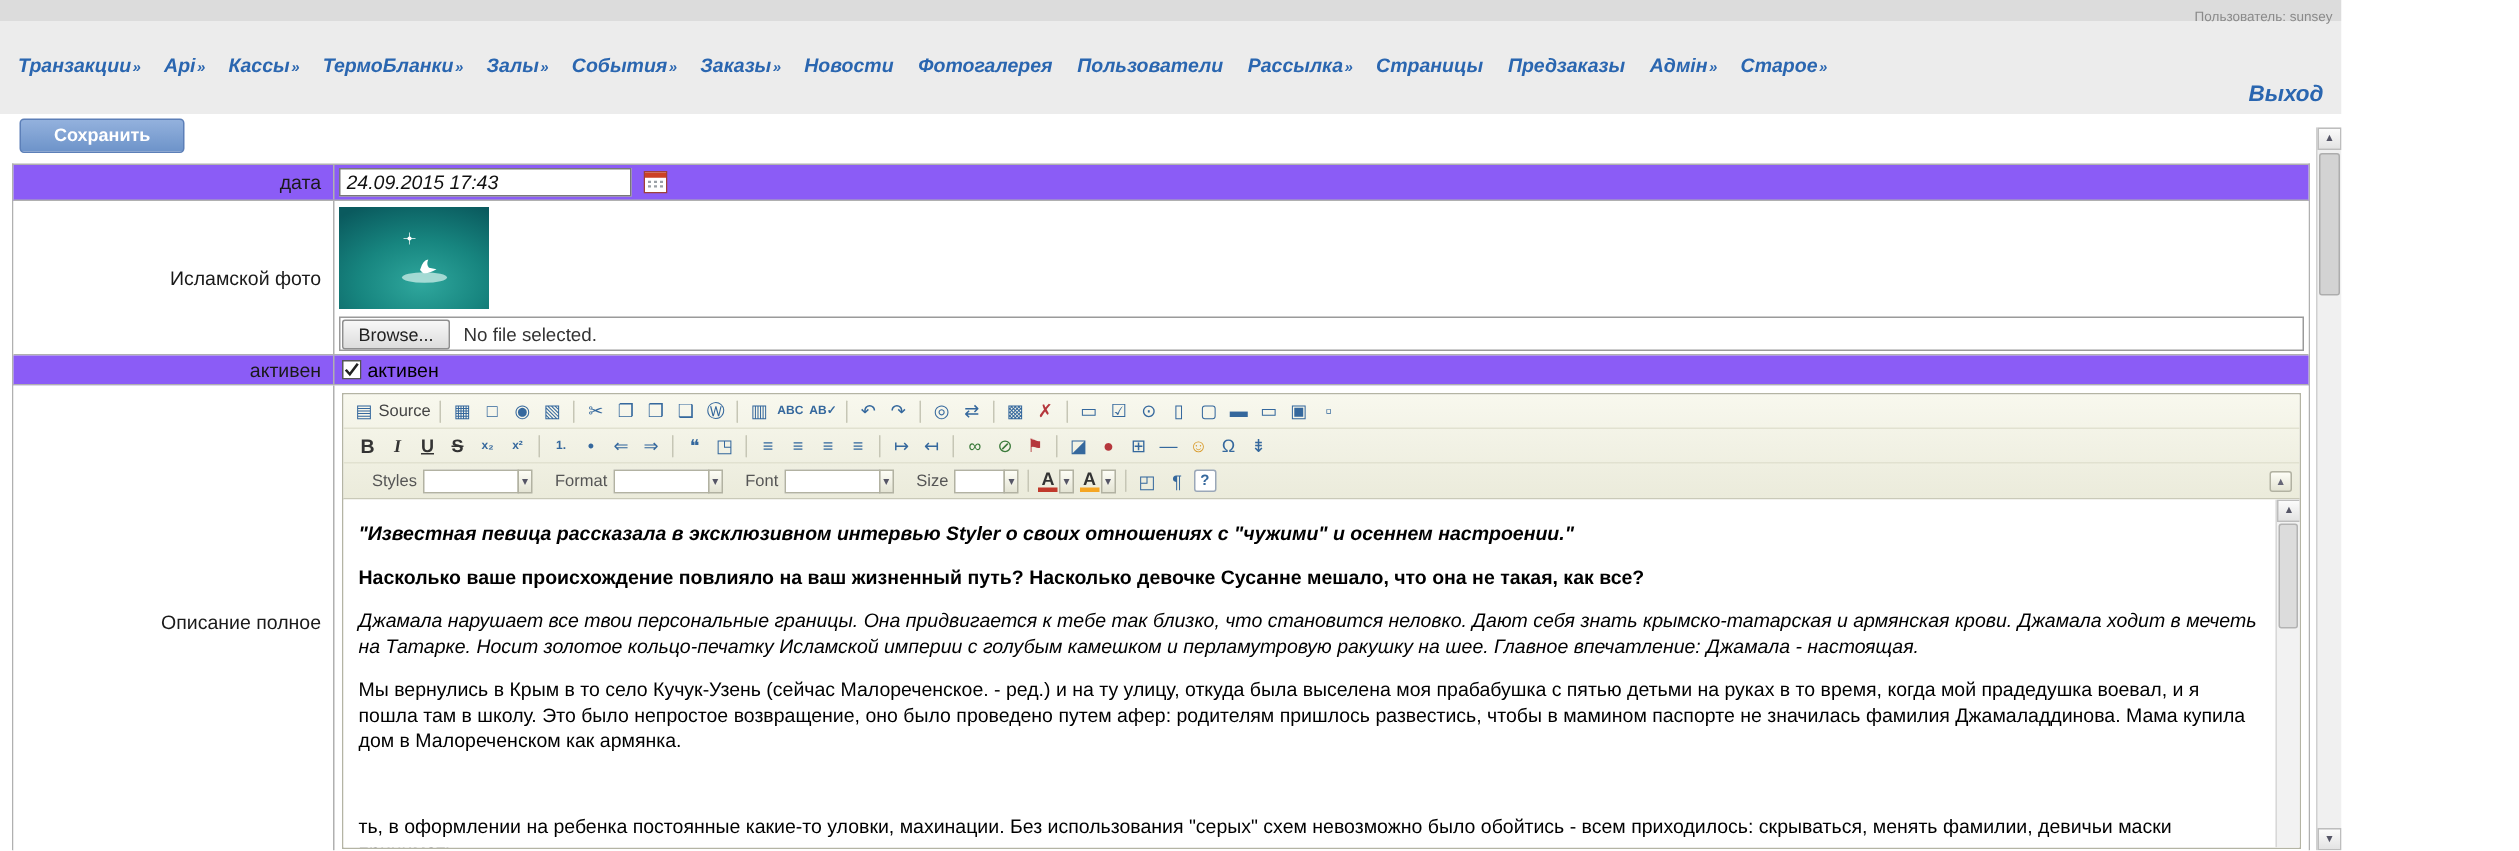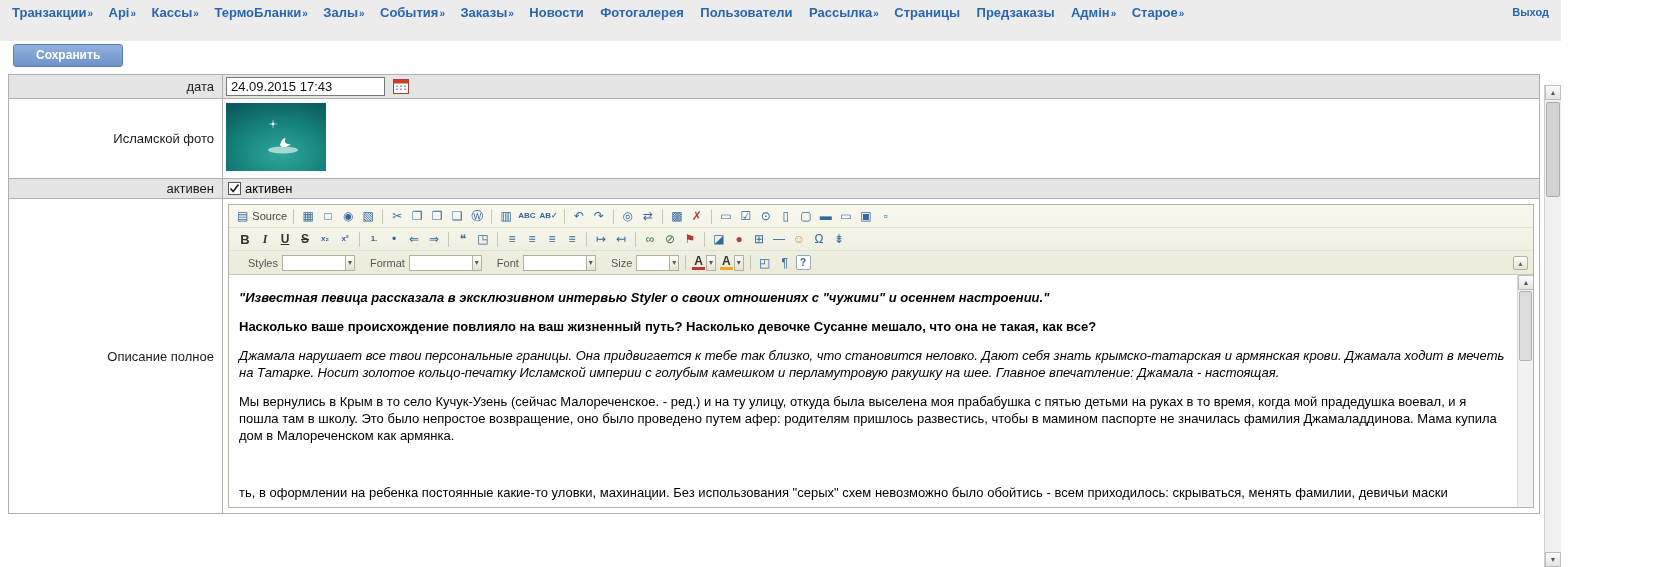--- a/index.html
+++ b/index.html
@@ -4,48 +4,48 @@
 <style>
   * { box-sizing: border-box; }
   body { margin:0; background:#fff; font-family:"Liberation Sans", sans-serif; }
   .app { position:relative; width:1561px; height:567px; overflow:hidden; background:#fff; }
 
   
   .topbar { height:14px; background:#dcdcdc; text-align:right; padding:1px 6px 0 0; }
   .topbar span { font-size:9px; color:#8a8a8a; }
 
   
-  .nav { display:flex; align-items:center; background:#ececec; padding:3px 8px 20px 12px; }
+  .nav { display:flex; align-items:center; background:#ececec; padding:3px 8px 5px 12px;font-style:italic; }
   .nav-items { flex:1; white-space:nowrap; overflow:hidden; }
   .nav-item { color:#2a66b0; font-weight:bold; font-size:13px; text-decoration:none; margin-right:11px; cursor:pointer; }
   .nav-arrow { font-size:10px; margin-left:1px; }
-  .nav-logout { color:#2a66b0; font-weight:bold; font-size:11px; text-decoration:none; cursor:pointer; margin-right:4px; }
+  .nav-logout { color:#2a66b0; font-weight:bold; font-size:15px; text-decoration:none; cursor:pointer; margin-right:4px;margin-top:37px; }
 
   
   .breadcrumb { margin:7px 0 5px 14px; font-size:12px; }
   .bc-marker { color:#cc1111; font-weight:bold; margin-right:4px; }
   .bc-link { color:#2a66b0; cursor:pointer; }
 
   
   .save-btn { margin:3px 0 7px 13px; padding:3px 22px 4px; font-size:12px; font-weight:bold; color:#fff;
     background:linear-gradient(#93b1dd,#6d93c9); border:1px solid #5c7fb8; border-radius:3px; cursor:pointer;
     font-family:"Liberation Sans",sans-serif;text-align:center; }
 
   
   .form-table { margin-left:8px; width:1532px; border:1px solid #b0b0b0; border-bottom:none; }
   .frow { display:flex; border-bottom:1px solid #b0b0b0; background:#fff; }
-  .frow.gray { background:#e5e5e5; }
+  .frow.gray { background:#8b5cf6; }
   .flabel { width:214px; min-width:214px; padding:2px 8px 2px 0; border-right:1px solid #b0b0b0;
     display:flex; align-items:center; justify-content:flex-end; font-size:13px; color:#1a1a1a; }
   .req { color:#cc0000; font-weight:bold; margin-left:5px; }
   .fvalue { flex:1; padding:2px 3px; position:relative; min-width:0; }
   .text-input { border:1px solid #787878; font-size:13px; padding:1px 4px; height:19px; background:#fff;
     font-family:"Liberation Sans",sans-serif; color:#111; }
   .text-input.full { width:100%; }
-  .text-input.date { width:159px; vertical-align:middle; }
+  .text-input.date { width:195px; vertical-align:middle;font-style:italic; }
   .cal-icon { vertical-align:middle; margin-left:4px; cursor:pointer; }
 
   
   .thumb { display:block; margin:2px 0 5px 0; }
   .file-box { display:flex; align-items:center; border:1px solid #9a9a9a; background:#fff; height:23px; width:100%; }
   .browse-btn { margin:1px 0 1px 1px; padding:2px 10px; font-size:12px; color:#222;
     background:linear-gradient(#f7f7f7,#dcdcdc); border:1px solid #8f8f8f; border-radius:2px; cursor:pointer;
     font-family:"Liberation Sans",sans-serif; }
   .file-text { font-size:12.5px; color:#333; margin-left:9px; }
 
@@ -107,20 +107,23 @@
   .page-scrollbar .sb-btn { width:16px; }
   .page-scrollbar .sb-btn.down { position:absolute; bottom:0; }
   .page-scrollbar .sb-thumb { position:absolute; top:17px; left:1px; width:14px; height:95px; background:#d3d3d3;
     border:1px solid #adadad; border-radius:2px; }
 </style>
 </head>
 <body>
 
 <div class="app">
 
+  <div class="topbar">
+    <span>Пользователь: sunsey</span>
+  </div>
 
   <div class="nav">
     <div class="nav-items">
       
     
         <a class="nav-item"><span class="nav-label">Транзакции</span><span class="nav-arrow">»</span></a>
       
         <a class="nav-item"><span class="nav-label">Api</span><span class="nav-arrow">»</span></a>
       
         <a class="nav-item"><span class="nav-label">Кассы</span><span class="nav-arrow">»</span></a>
@@ -191,20 +194,24 @@
               <stop offset="0.5" stop-color="#17857f"></stop>
               <stop offset="1" stop-color="#0a5a5e"></stop>
             </radialGradient>
           </defs>
           <rect width="100" height="68" fill="url(#tg)"></rect>
           <ellipse cx="57" cy="47" rx="15" ry="3.5" fill="#cdeee8" opacity="0.75"></ellipse>
           <path d="M54 42 q2 -7 5.5 -7 q-1.5 3.5 0.5 5.5 l5 1 q-6 3.5 -9 2.5 z" fill="#ffffff"></path>
           <circle cx="47" cy="21" r="1.4" fill="#ffffff"></circle>
           <path d="M47 17 v8 M43 21 h8" stroke="#ffffff" stroke-width="0.6" opacity="0.8"></path>
         </svg>
+        <div class="file-box">
+          <button class="browse-btn">Browse...</button>
+          <span class="file-text">No file selected.</span>
+        </div>
       </div>
     </div>
 
     <div class="frow gray">
       <div class="flabel">
         <span>активен</span>
       </div>
       <div class="fvalue">
         <div class="chk-wrap">
           <svg width="13" height="13" viewBox="0 0 13 13">

